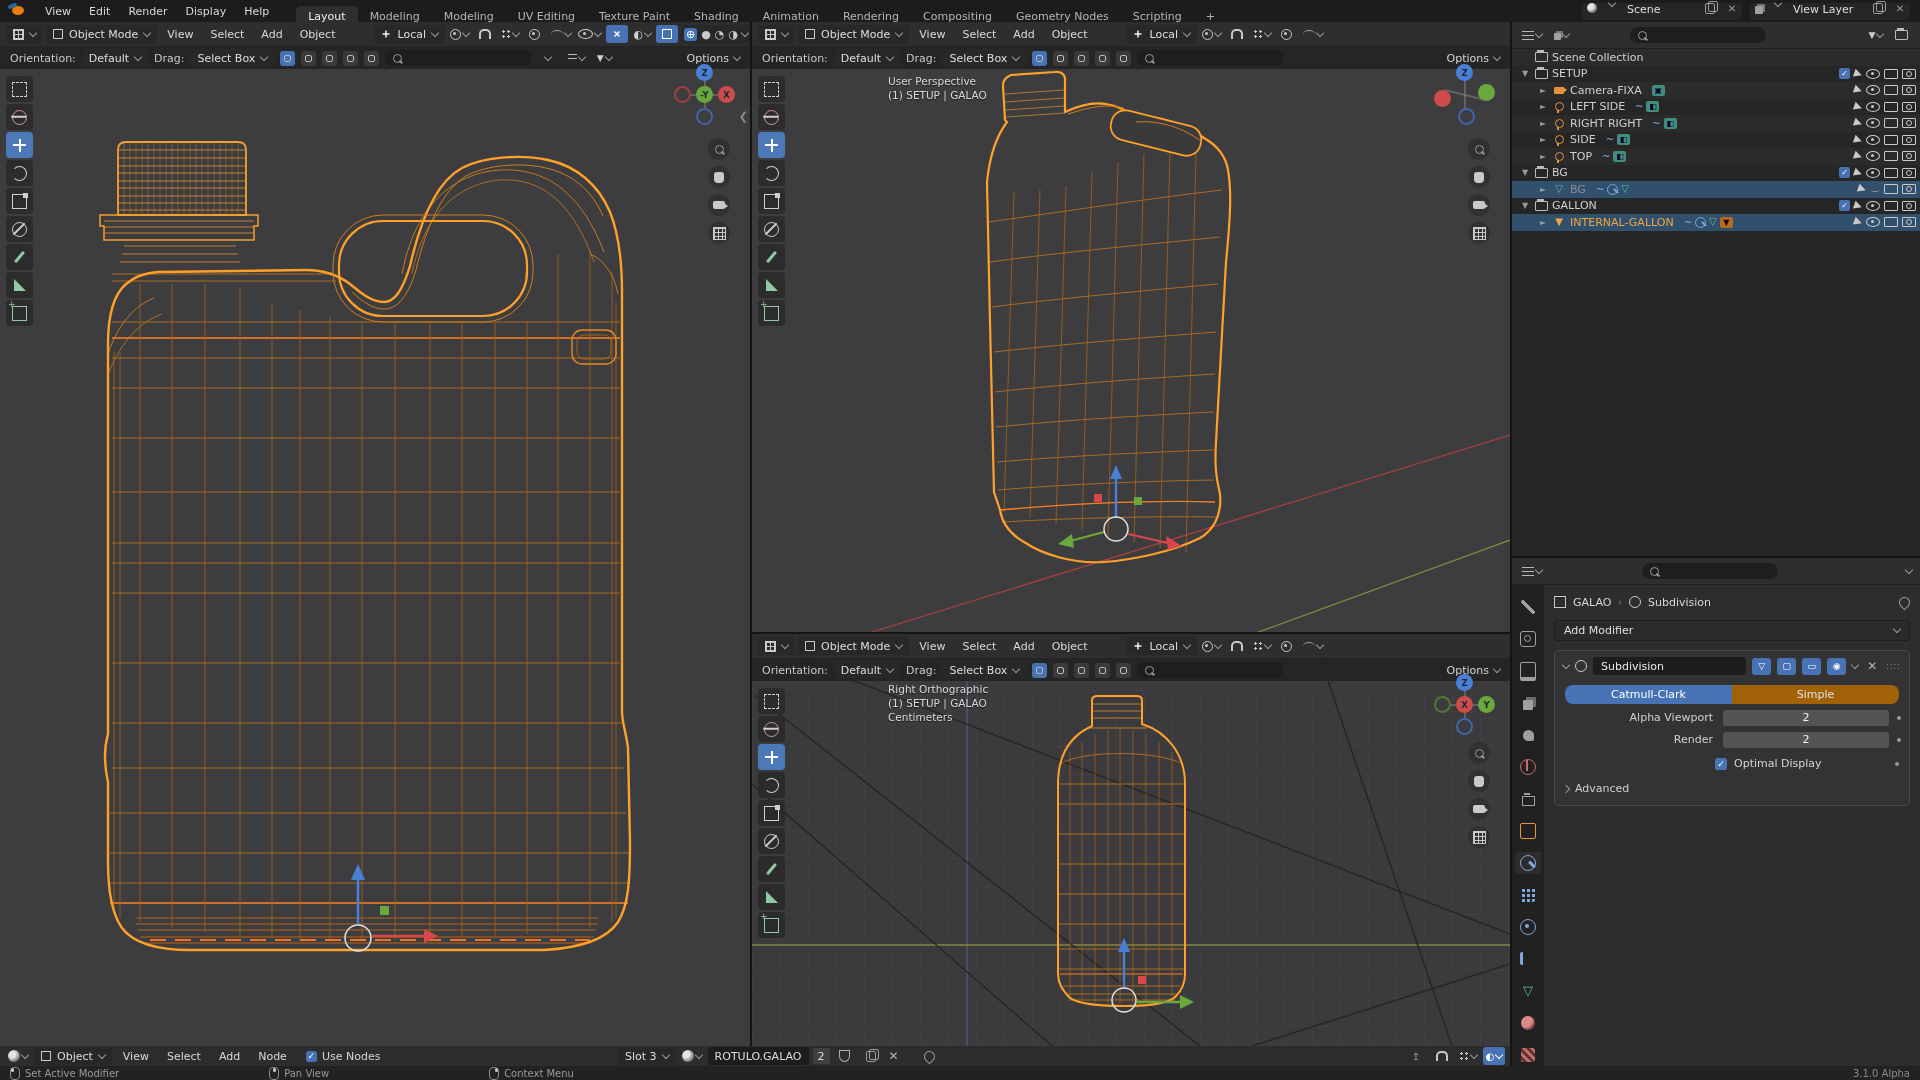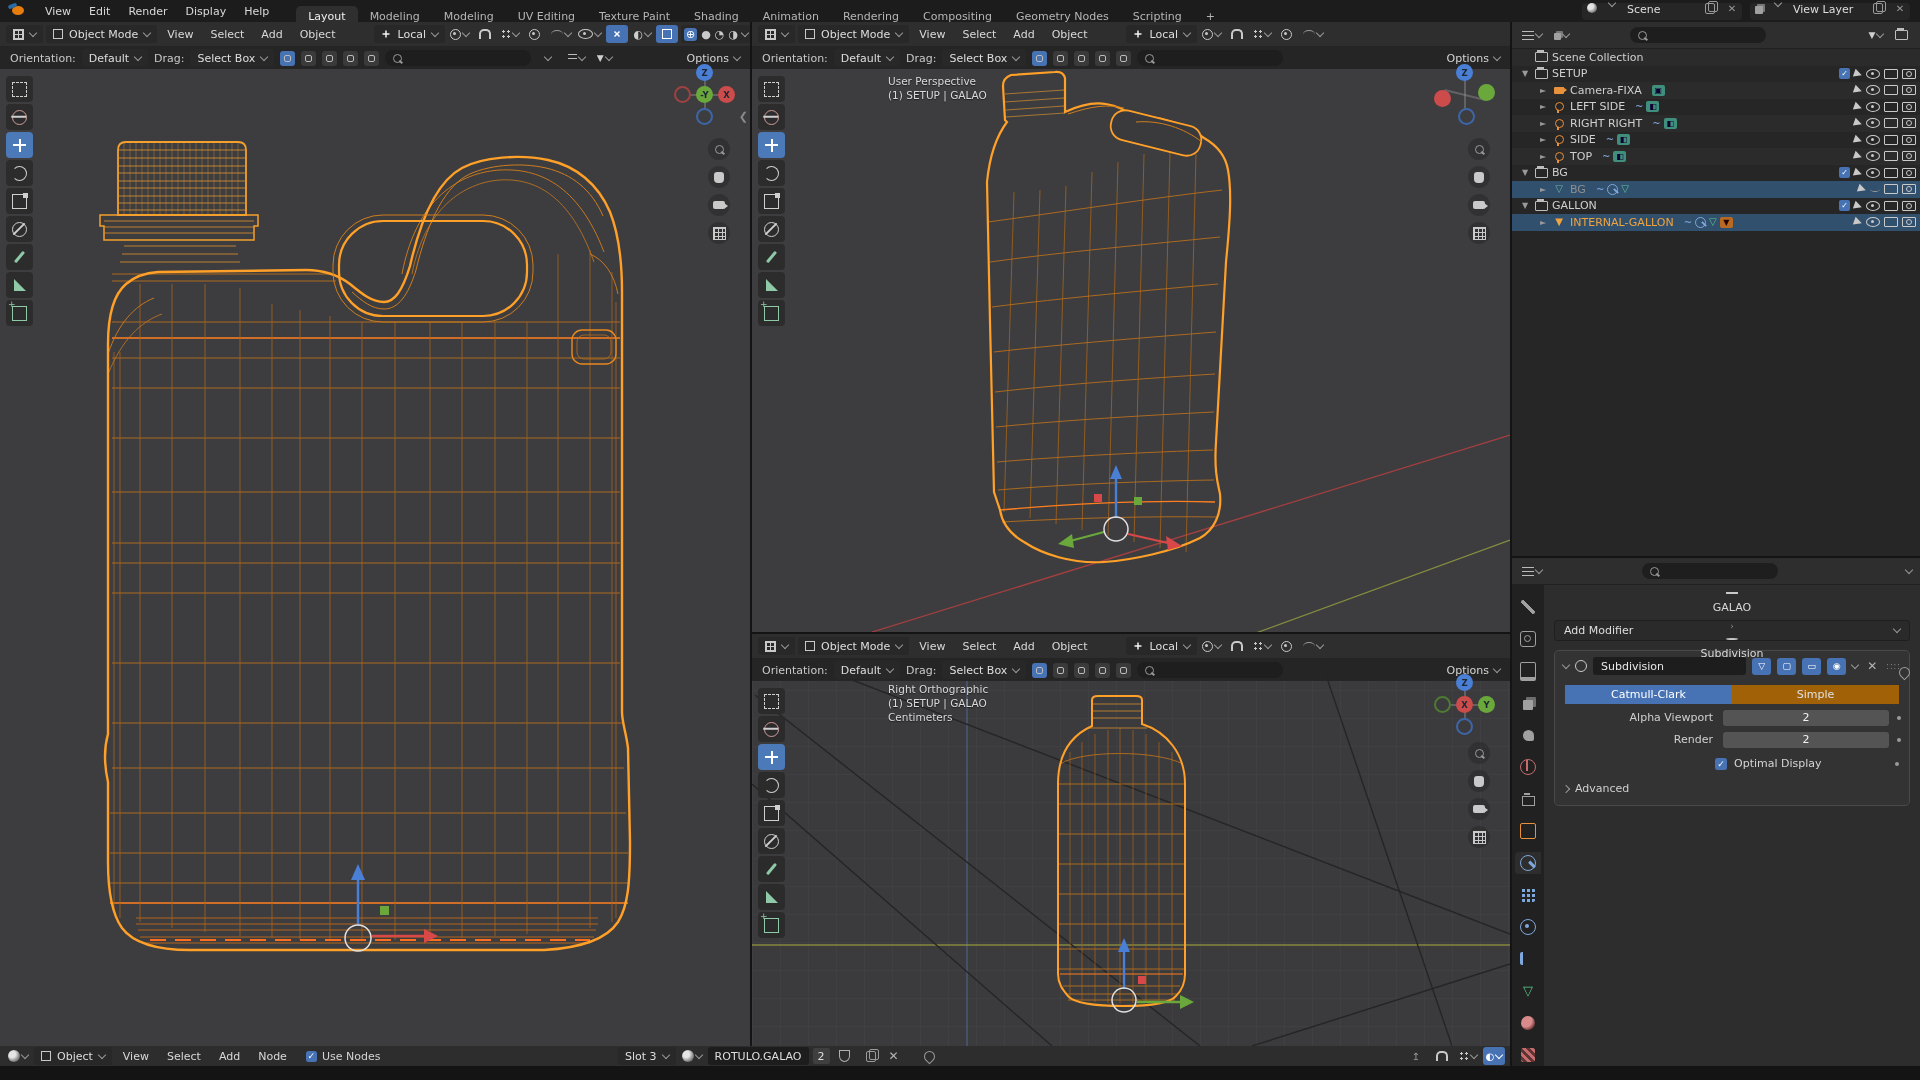--- a/index.html
+++ b/index.html
@@ -140,33 +140,33 @@
   .pt-mod{border:1.8px solid #7fa8dd;border-radius:50%;}
   .pt-mod::after{content:"";position:absolute;left:7px;top:7px;width:8px;height:3px;background:#7fa8dd;transform:rotate(45deg);}
   .pt-part{background:radial-gradient(#7fa8dd 1.5px,transparent 1.6px);background-size:5px 5px;}
   .pt-phys{border:1.5px solid #7fa8dd;border-radius:50%;}
   .pt-phys::after{content:"";position:absolute;left:4px;top:4px;width:4px;height:4px;background:#7fa8dd;border-radius:50%;}
   .pt-con{border-left:3.5px solid #7fa8dd;border-radius:2px;height:13px;}
   .pt-data{color:#58c58b;font-size:13px;line-height:14px;text-align:center;}
   .pt-mat{background:radial-gradient(circle at 35% 35%,#d98a8a 0 45%,#703939 75%);border-radius:50%;}
   .pt-tex{background:linear-gradient(45deg,#c56d6d 25%,#5e3434 25% 50%,#c56d6d 50% 75%,#5e3434 75%);background-size:8px 8px;}
   .pbody{position:absolute;left:32px;top:26px;right:0;bottom:0;padding:8px 10px;box-sizing:border-box;}
-  .crumb{display:flex;align-items:center;gap:7px;color:#d8d8d8;height:20px;flex-direction:column;}
+  .crumb{display:flex;align-items:center;gap:7px;color:#d8d8d8;height:20px;}
   .crumb .sep{color:#8a8a8a;font-size:9px;}
   .mi-objsq{width:10px;height:10px;border:1.3px solid #c9c9c9;}
   .mi-subsurf{width:10px;height:10px;border:1.4px solid #c9c9c9;border-radius:50%;}
   .mi-pin{width:9px;height:9px;border:1.4px solid #9a9a9a;border-radius:50% 50% 50% 0;transform:rotate(-45deg);}
   .addmod{margin-top:8px;height:19px;background:#2a2a2a;border:1px solid #1f1f1f;border-radius:3px;display:flex;align-items:center;padding:0 9px;color:#dedede;}
   .modpanel{margin-top:9px;background:#333333;border:1px solid #4a4a4a;border-radius:5px;padding:6px 8px 10px;}
   .modhdr{display:flex;align-items:center;gap:6px;}
   .namefld{flex:1;background:#1d1d1d;border-radius:3px;height:18px;display:flex;align-items:center;padding:0 8px;color:#e8e8e8;}
   .mtb{width:19px;height:17px;background:#4772b3;border-radius:3px;display:flex;align-items:center;justify-content:center;color:#fff;font-size:9px;flex:none;}
   .mx{color:#b5b5b5;font-size:12px;padding:0 3px;}
   .mdots{color:#8a8a8a;font-size:8px;letter-spacing:1px;}
-  .seg{display:flex;margin:10px 2px 2px;height:19px;border-radius:0;overflow:hidden;}
+  .seg{display:flex;margin:10px 2px 2px;height:19px;border-radius:8px;overflow:hidden;}
   .seg .sgl{flex:1;display:flex;align-items:center;justify-content:center;}
   .seg .on{background:#4772b3;color:#fff;}
   .seg .off{background:#a16207;color:#e0e0e0;}
   .frow{display:flex;align-items:center;margin-top:5px;height:17px;}
   .flabel{width:150px;text-align:right;padding-right:10px;color:#cfcfcf;flex:none;}
   .fval{flex:1;background:#545454;border-radius:3px;height:16px;display:flex;align-items:center;justify-content:center;color:#f2f2f2;}
   .fdot{width:4px;height:4px;border-radius:50%;background:#9a9a9a;margin-left:8px;flex:none;}
   .cbrow{display:flex;align-items:center;gap:7px;margin-top:9px;padding-left:152px;}
   .cb{width:12px;height:12px;background:#4772b3;border-radius:2.5px;color:#fff;font-size:9px;display:flex;align-items:center;justify-content:center;}
   .adv{margin-top:12px;color:#cfcfcf;display:flex;align-items:center;gap:6px;}
@@ -1244,14 +1244,29 @@
           <span class="mi-dotgrid"></span>
           <span class="chev"></span>
         </span>
       <span class="hbtn on">
           <span style="font-size:10px">◐</span>
           <span class="chev" style="border-color:#fff"></span>
         </span>
     </span>
   </div>
 
+  <div class="area" id="statusbar">
+    <span class="hint">
+      <span class="mouse l"></span>
+      <span>Set Active Modifier</span>
+    </span>
+    <span class="hint" style="margin-left:140px">
+      <span class="mouse m"></span>
+      <span>Pan View</span>
+    </span>
+    <span class="hint" style="margin-left:150px">
+      <span class="mouse r"></span>
+      <span>Context Menu</span>
+    </span>
+    <span class="ver">3.1.0 Alpha</span>
+  </div>
 
 </div>
 
 </body></html>

